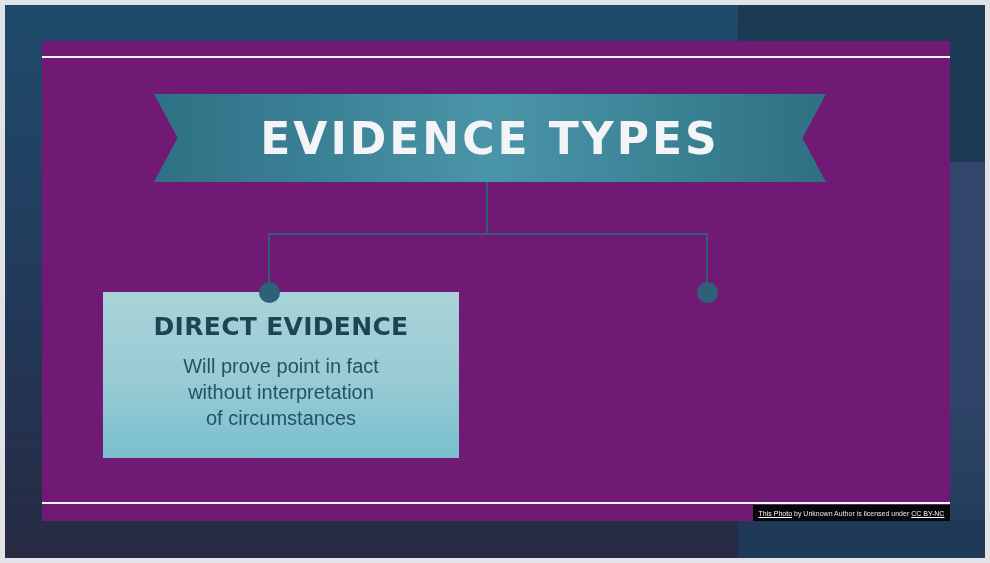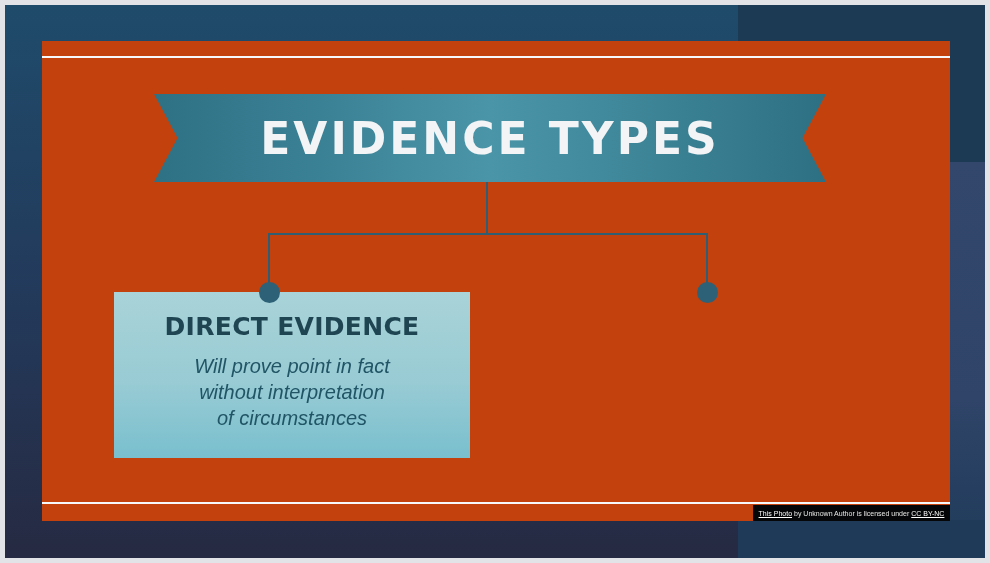--- a/index.html
+++ b/index.html
@@ -19,21 +19,21 @@
     position: absolute; left: 733px; top: 157px; width: 247px; height: 396px;
     background: linear-gradient(180deg, #33476d 0%, #2f4468 60%, #1f3b5a 100%);
   }
   .frame-bottom-right {
     position: absolute; left: 733px; top: 515px; width: 247px; height: 38px;
     background: #1f3a58;
   }
 
   .slide {
     position: absolute; left: 42px; top: 41px; width: 908px; height: 480px;
-    background: #c2410c;
+    background: #701a75;
   }
   .slide-line-top {
     position: absolute; left: 0; top: 15px; width: 100%; height: 2px; background: #f7f8fa;
   }
   .slide-line-bottom {
     position: absolute; left: 0; top: 461px; width: 100%; height: 2px; background: #f7f8fa;
   }
 
   .ribbon {
     position: absolute; left: 112px; top: 53px; width: 672px; height: 88px;
@@ -56,21 +56,21 @@
     position: absolute; top: 251px; width: 356px; height: 166px;
     background: linear-gradient(180deg, #a9d3d8 0%, #98cbd4 55%, #79bfce 100%);
     text-align: center; color: #1e4a58;
   }
   .card-title {
     margin-top: 20px; font-family: "DejaVu Sans", sans-serif; font-weight: bold;
     font-size: 25px; color: #1f4552; letter-spacing: 0.3px;
   }
   .card-desc {
     margin-top: 12px; font-size: 20px; line-height: 26px; color: #215566;
-    white-space: pre-line; padding: 0 30px; font-style: italic;
+    white-space: pre-line; padding: 0 30px;
   }
 
   .attribution {
     position: absolute; left: 753px; top: 505px; width: 197px; height: 16px;
     background: #050607; color: #e8e8e8; font-size: 7px;
     display: flex; align-items: center; justify-content: center; gap: 2px;
   }
   .attribution a { color: #ffffff; text-decoration: underline; }
 </style>
 </head>
@@ -88,21 +88,21 @@
 
   <div class="ribbon">
     <span class="ribbon-title">EVIDENCE TYPES</span>
   </div>
 
   <div class="line" style="left:444px; top:141px; width:2px; height:52px;"></div>
   <div class="line" style="left:226px; top:192px; width:440px; height:2px;"></div>
   <div class="line" style="left:226px; top:192px; width:2px; height:52px;"></div>
   <div class="line" style="left:664px; top:192px; width:2px; height:52px;"></div>
 
-  <div class="card" style="left:72px;">
+  <div class="card" style="left:61px;">
     <div class="card-title">DIRECT EVIDENCE</div>
     <div class="card-desc">Will prove point in fact
 without interpretation
 of circumstances</div>
   </div>
 
 
   <div class="dot" style="left:217px; top:241px;"></div>
   <div class="dot" style="left:655px; top:241px;"></div>
 </div>

